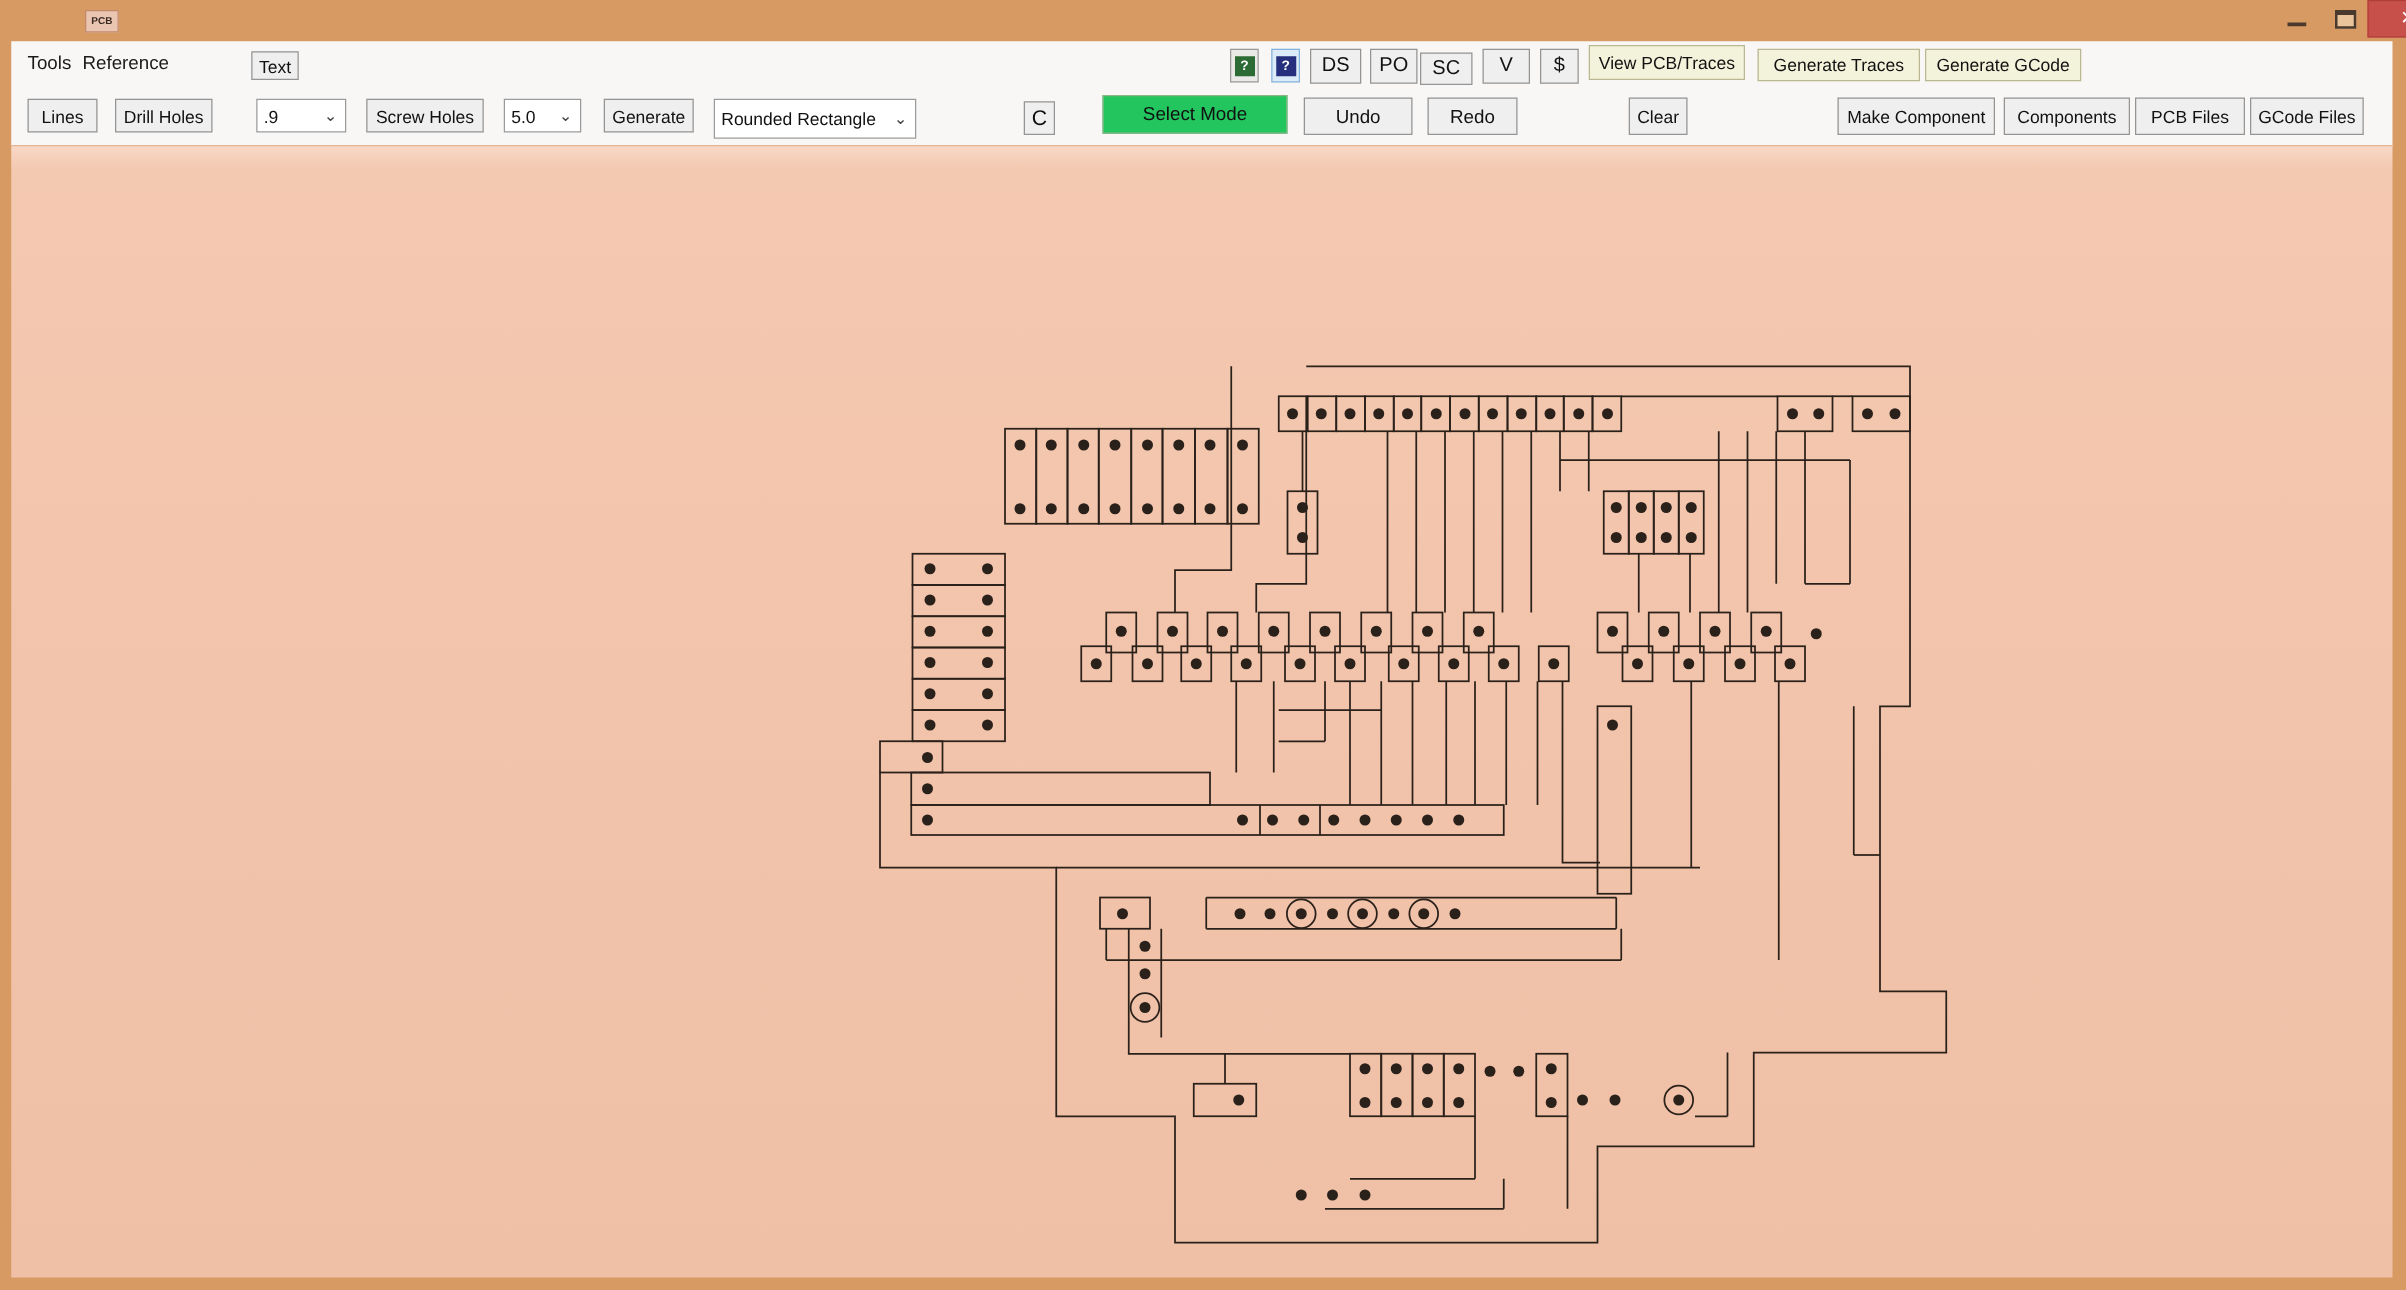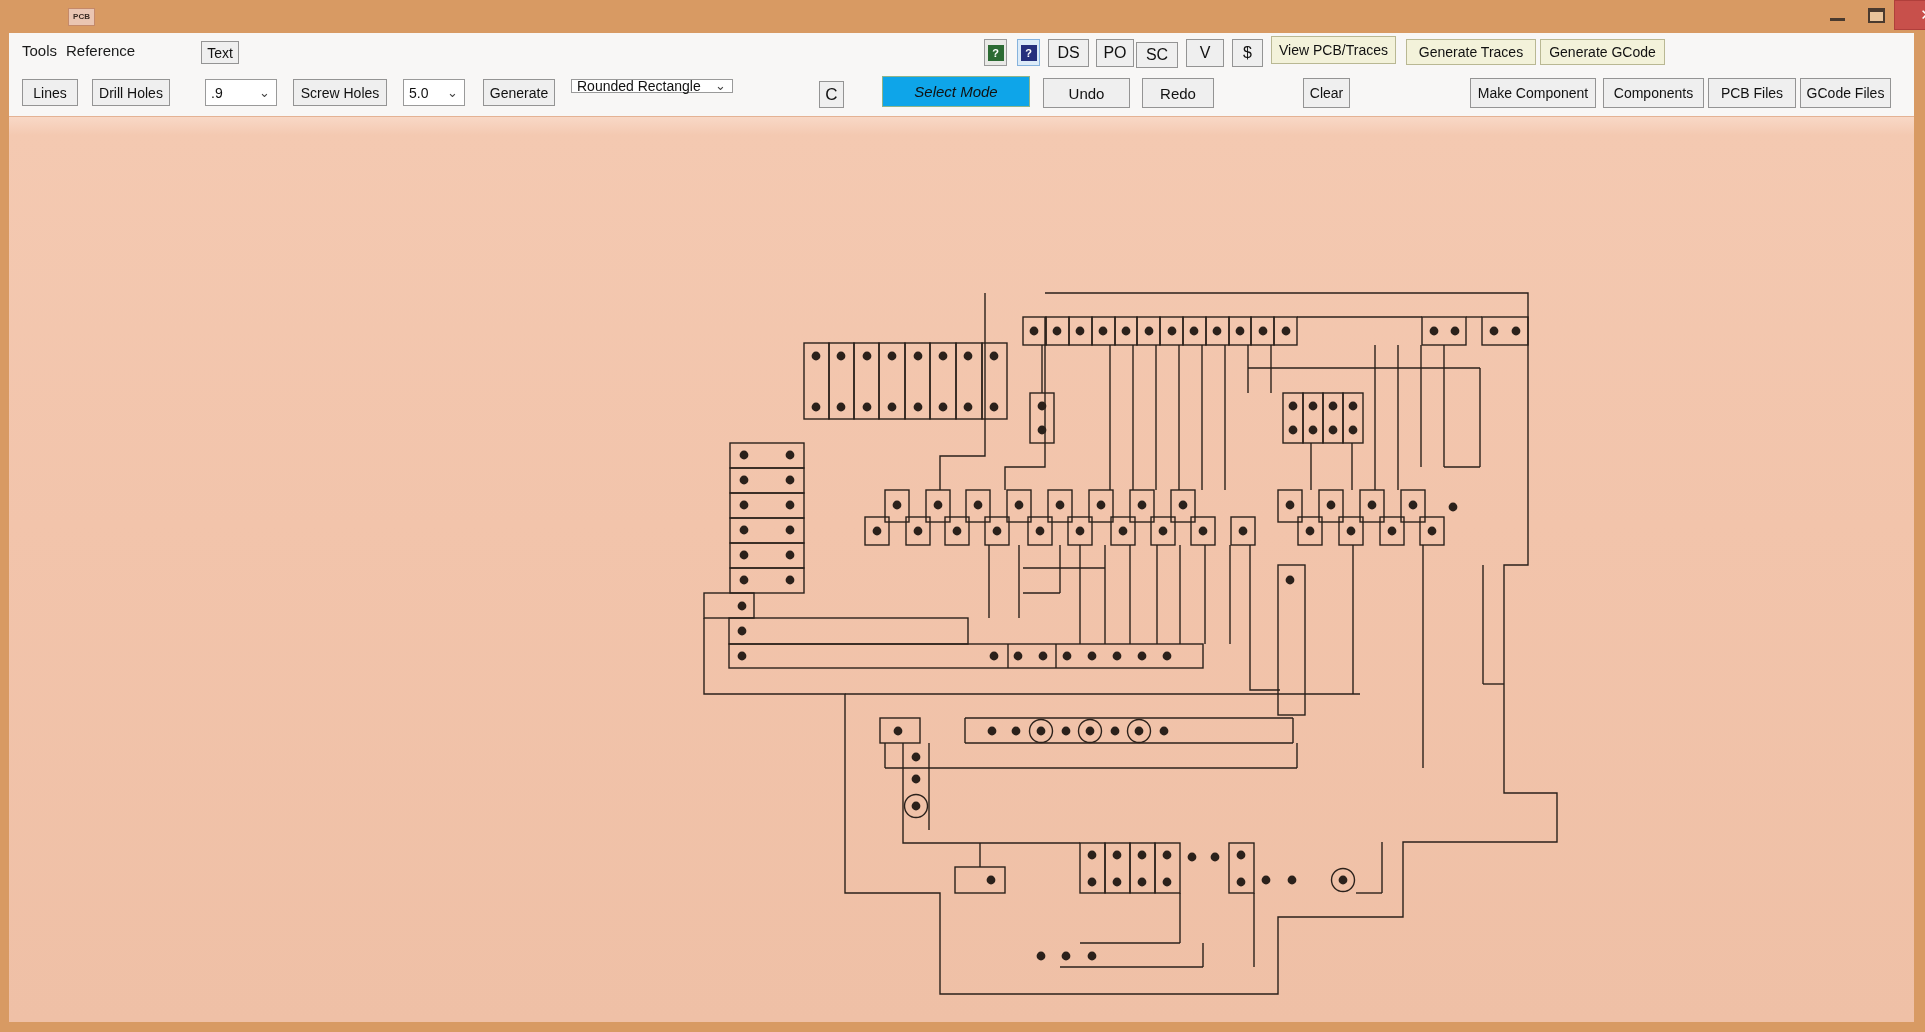--- a/index.html
+++ b/index.html
@@ -14,21 +14,21 @@
   #btn-min{position:absolute;left:1789px;top:18px;width:15px;height:3px;background:#4a3a2e;}
   #btn-max{position:absolute;left:1827px;top:8px;width:17px;height:15px;border:2px solid #4a3a2e;border-top:4px solid #4a3a2e;background:#e9c49b;}
   #btn-close{position:absolute;left:1853px;top:0;width:65px;height:30px;background:#c8504b;border:1px solid #b03f3b;
              color:#fff;text-align:center;font-size:15px;line-height:28px;cursor:pointer;}
   
   #chrome{position:absolute;left:9px;top:33px;width:1905px;height:84px;background:#f8f7f6;border-bottom:1px solid #e4b294;}
   .menu-item{position:absolute;top:9px;font-size:15px;color:#1a1a1a;cursor:default;}
   .btn{position:absolute;background:#efefef;border:1px solid #949494;color:#111;
        font-size:14px;text-align:center;display:flex;align-items:center;justify-content:center;cursor:default;}
   .btn.cream{background:#f3f2da;border-color:#b9b893;}
-  .btn.green{background:#0ea5e9;border-color:#8fb489;font-style:italic;}
+  .btn.green{background:#22c55e;border-color:#8fb489;}
   .combo{position:absolute;background:#fff;border:1px solid #9a9a9a;display:flex;align-items:center;
          font-size:14px;color:#111;padding-left:5px;cursor:default;}
   .combo .chev{margin-left:auto;margin-right:6px;color:#444;font-size:13px;line-height:10px;}
   .helpbtn{position:absolute;width:23px;height:27px;border:1px solid #9a9a9a;background:#e9e9e6;
            display:flex;align-items:center;justify-content:center;}
   .helpbtn.sel{background:#dcebf8;border-color:#86b3dd;}
   .helpsq{width:16px;height:16px;color:#fff;font-size:11px;font-weight:bold;text-align:center;line-height:16px;}
   .helpsq.g{background:#2c6b33;}
   .helpsq.b{background:#252f7d;}
   
@@ -73,21 +73,21 @@
     <div class="combo" style="left:196px;top:46px;width:72px;height:27px;">
       <span>.9</span>
       <span class="chev">⌄</span>
     </div>
     <div class="btn" style="left:284px;top:46px;width:94px;height:27px;">Screw Holes</div>
     <div class="combo" style="left:394px;top:46px;width:62px;height:27px;">
       <span>5.0</span>
       <span class="chev">⌄</span>
     </div>
     <div class="btn" style="left:474px;top:46px;width:72px;height:27px;">Generate</div>
-    <div class="combo" style="left:562px;top:46px;width:162px;height:14px;align-items:center;">
+    <div class="combo" style="left:562px;top:46px;width:162px;height:32px;align-items:center;">
       <span>Rounded Rectangle</span>
       <span class="chev">⌄</span>
     </div>
     <div class="btn" style="left:810px;top:48px;width:25px;height:27px;font-size:17px;">C</div>
     <div class="btn green" style="left:873px;top:43px;width:148px;height:31px;font-size:15px;">Select Mode</div>
     <div class="btn" style="left:1034px;top:45px;width:87px;height:30px;font-size:15px;">Undo</div>
     <div class="btn" style="left:1133px;top:45px;width:72px;height:30px;font-size:15px;">Redo</div>
     <div class="btn" style="left:1294px;top:45px;width:47px;height:30px;">Clear</div>
     <div class="btn" style="left:1461px;top:45px;width:126px;height:30px;">Make Component</div>
     <div class="btn" style="left:1594px;top:45px;width:101px;height:30px;">Components</div>

